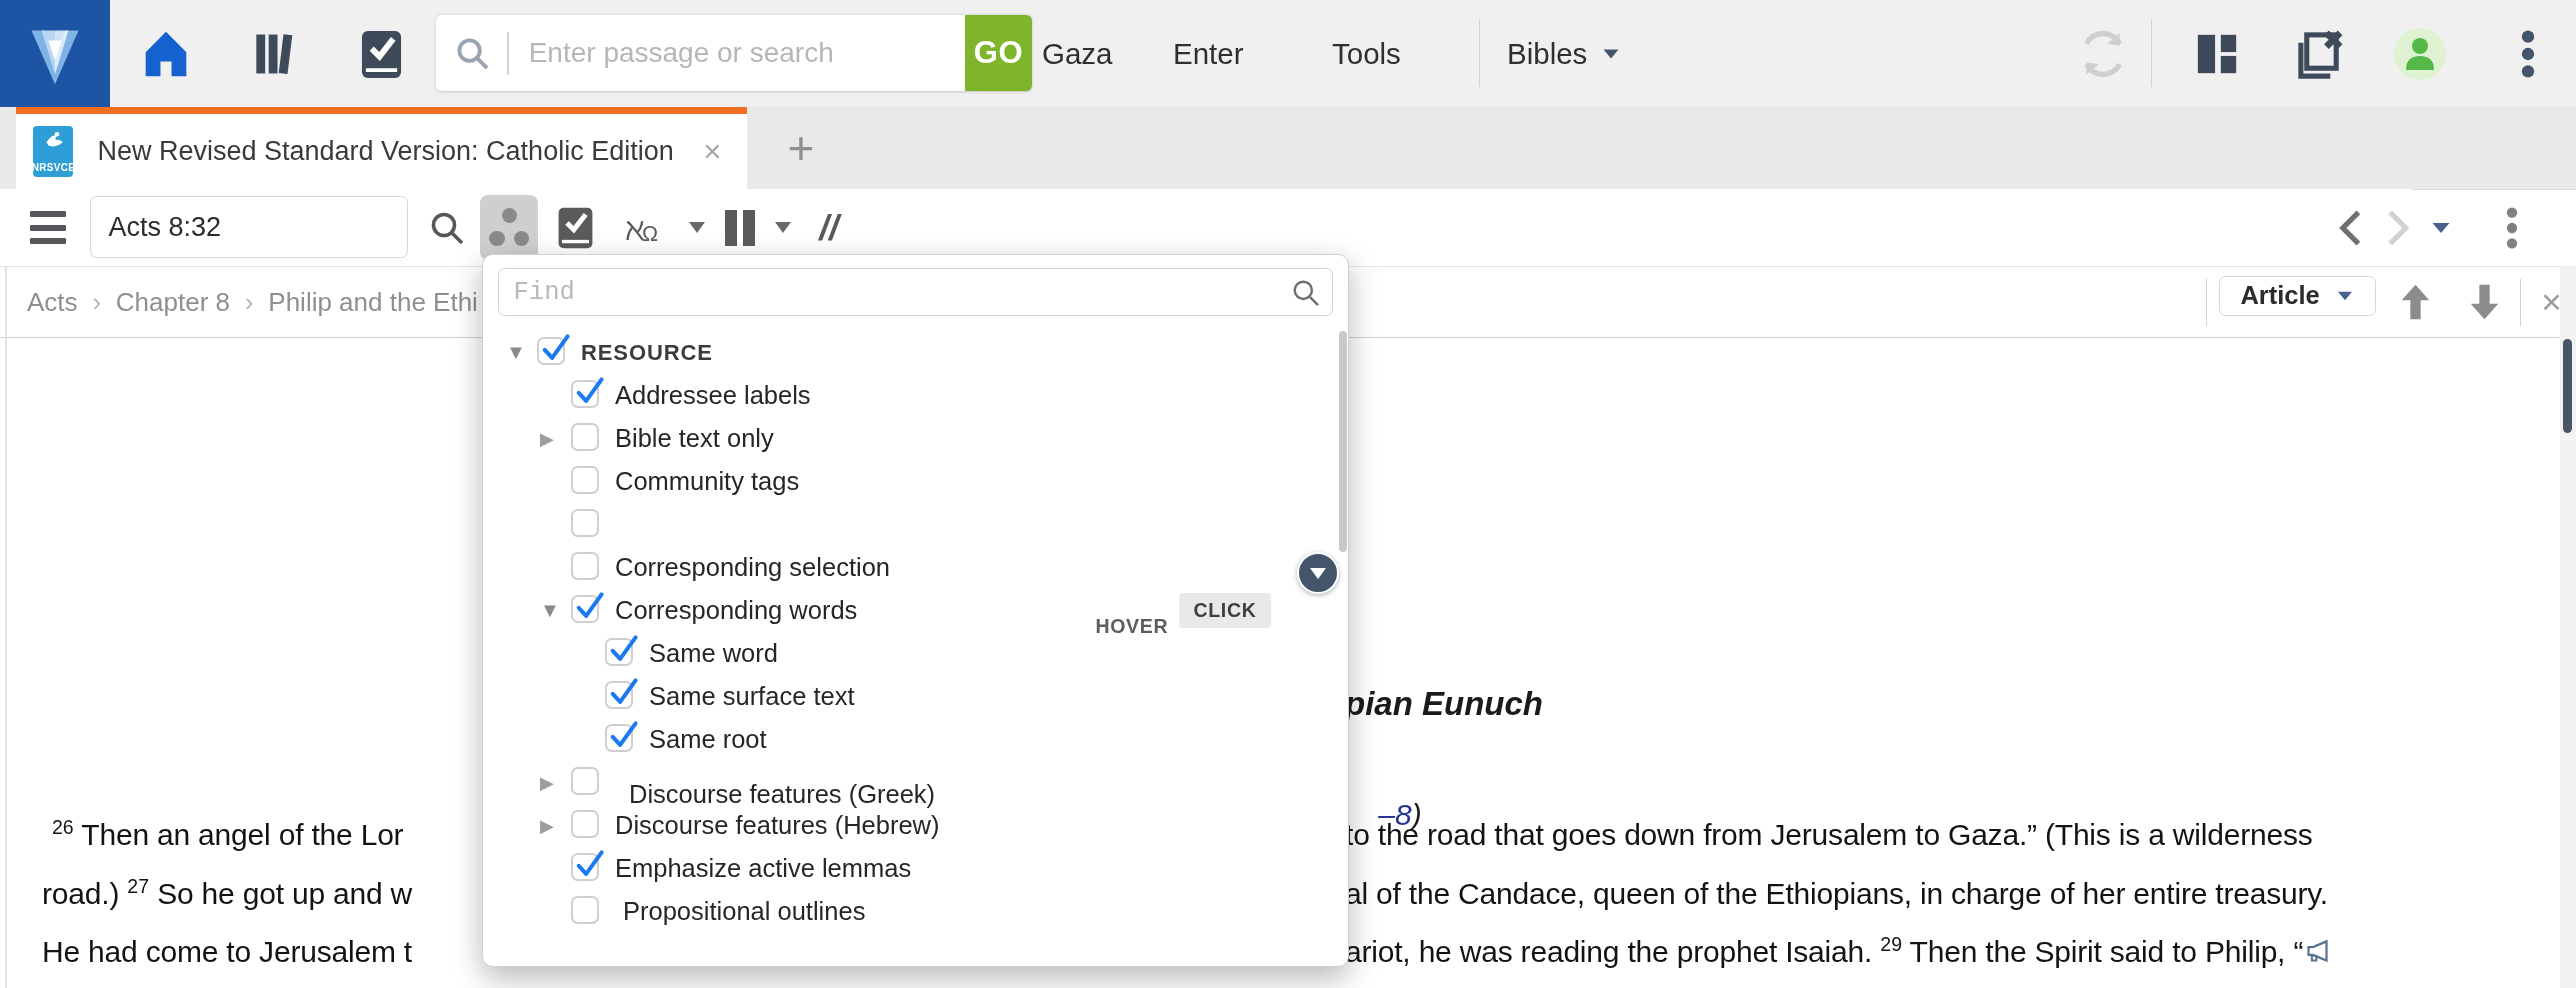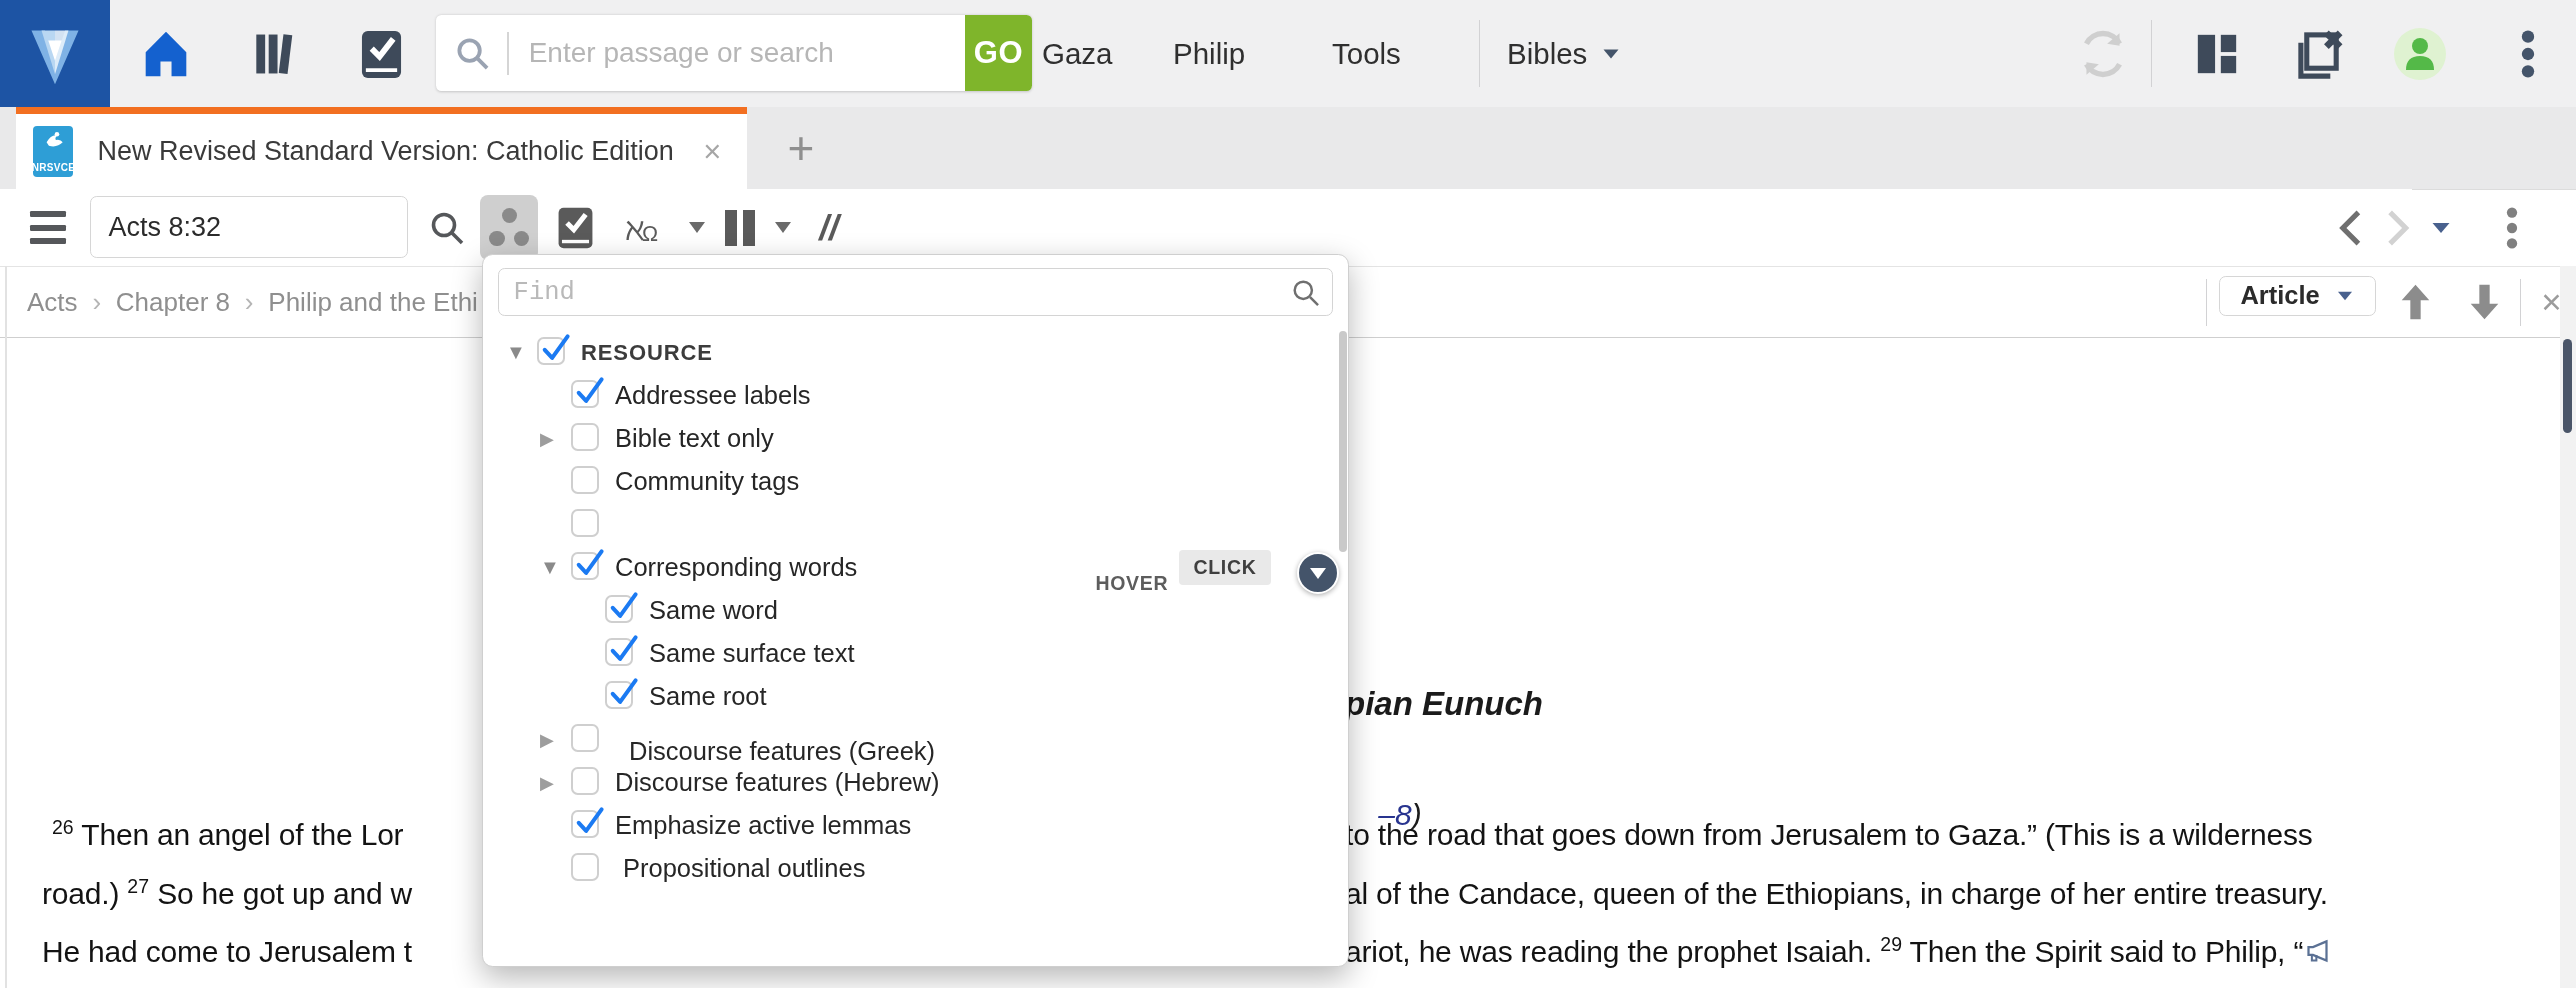--- a/index.html
+++ b/index.html
@@ -118,21 +118,21 @@
       <circle cx="10" cy="10" r="7" fill="none" stroke="#9aa3b2" stroke-width="2.6"></circle>
       <path d="M15 15 L22 22" stroke="#9aa3b2" stroke-width="2.6"></path>
     </svg>
     <span class="divider"></span>
     <input id="global-search" placeholder="Enter passage or search" style="">
     <button id="go-btn">GO</button>
   </div>
 
   <div id="menu-list">
       <div class="menu-item abs" style="left: 1042px;">Gaza</div>
-      <div class="menu-item abs" style="left: 1173px;">Philip</div>
+      <div class="menu-item abs" style="left: 1173px;">Enter</div>
       <div class="menu-item abs" style="left: 1332px;">Tools</div>
     </div>
 
   <div class="vdiv abs" style="left:1479px;"></div>
   <div class="menu-item abs" style="left:1507px;gap:13.4px;">
     <span>Bibles</span>
     <span class="caret-down" style="transform:scale(.75);"></span>
   </div>
 
   <div class="appbtn abs" style="left:2068px;">
@@ -339,20 +339,24 @@
         <span class="lbl" style="left: 132px;">Bible text only</span>
       </div>
       <div class="trow">
         <span class="cbx" style="left: 88px;"></span>
         <span class="lbl" style="left: 132px;">Community tags</span>
       </div>
       <div class="trow">
         <span class="cbx" style="left: 88px;"></span>
       </div>
       <div class="trow">
+        <span class="cbx" style="left: 88px;"></span>
+        <span class="lbl" style="left: 132px;">Corresponding selection</span>
+      </div>
+      <div class="trow">
         <span class="exp" style="left: 57px; color: rgb(138, 138, 138); font-size: 20px;">▼</span>
         <span class="cbx" style="left: 88px;">
           <svg width="35" height="35" viewBox="0 0 52 52">
             <polyline points="10,28 21,40 44,8" fill="none" stroke="var(--check-blue)" stroke-width="6" stroke-linecap="round" stroke-linejoin="round"></polyline>
           </svg>
         </span>
         <span class="lbl" style="left: 132px;">Corresponding words</span>
         <span class="hc hover">HOVER</span>
         <span class="hc click">CLICK</span>
       </div>

